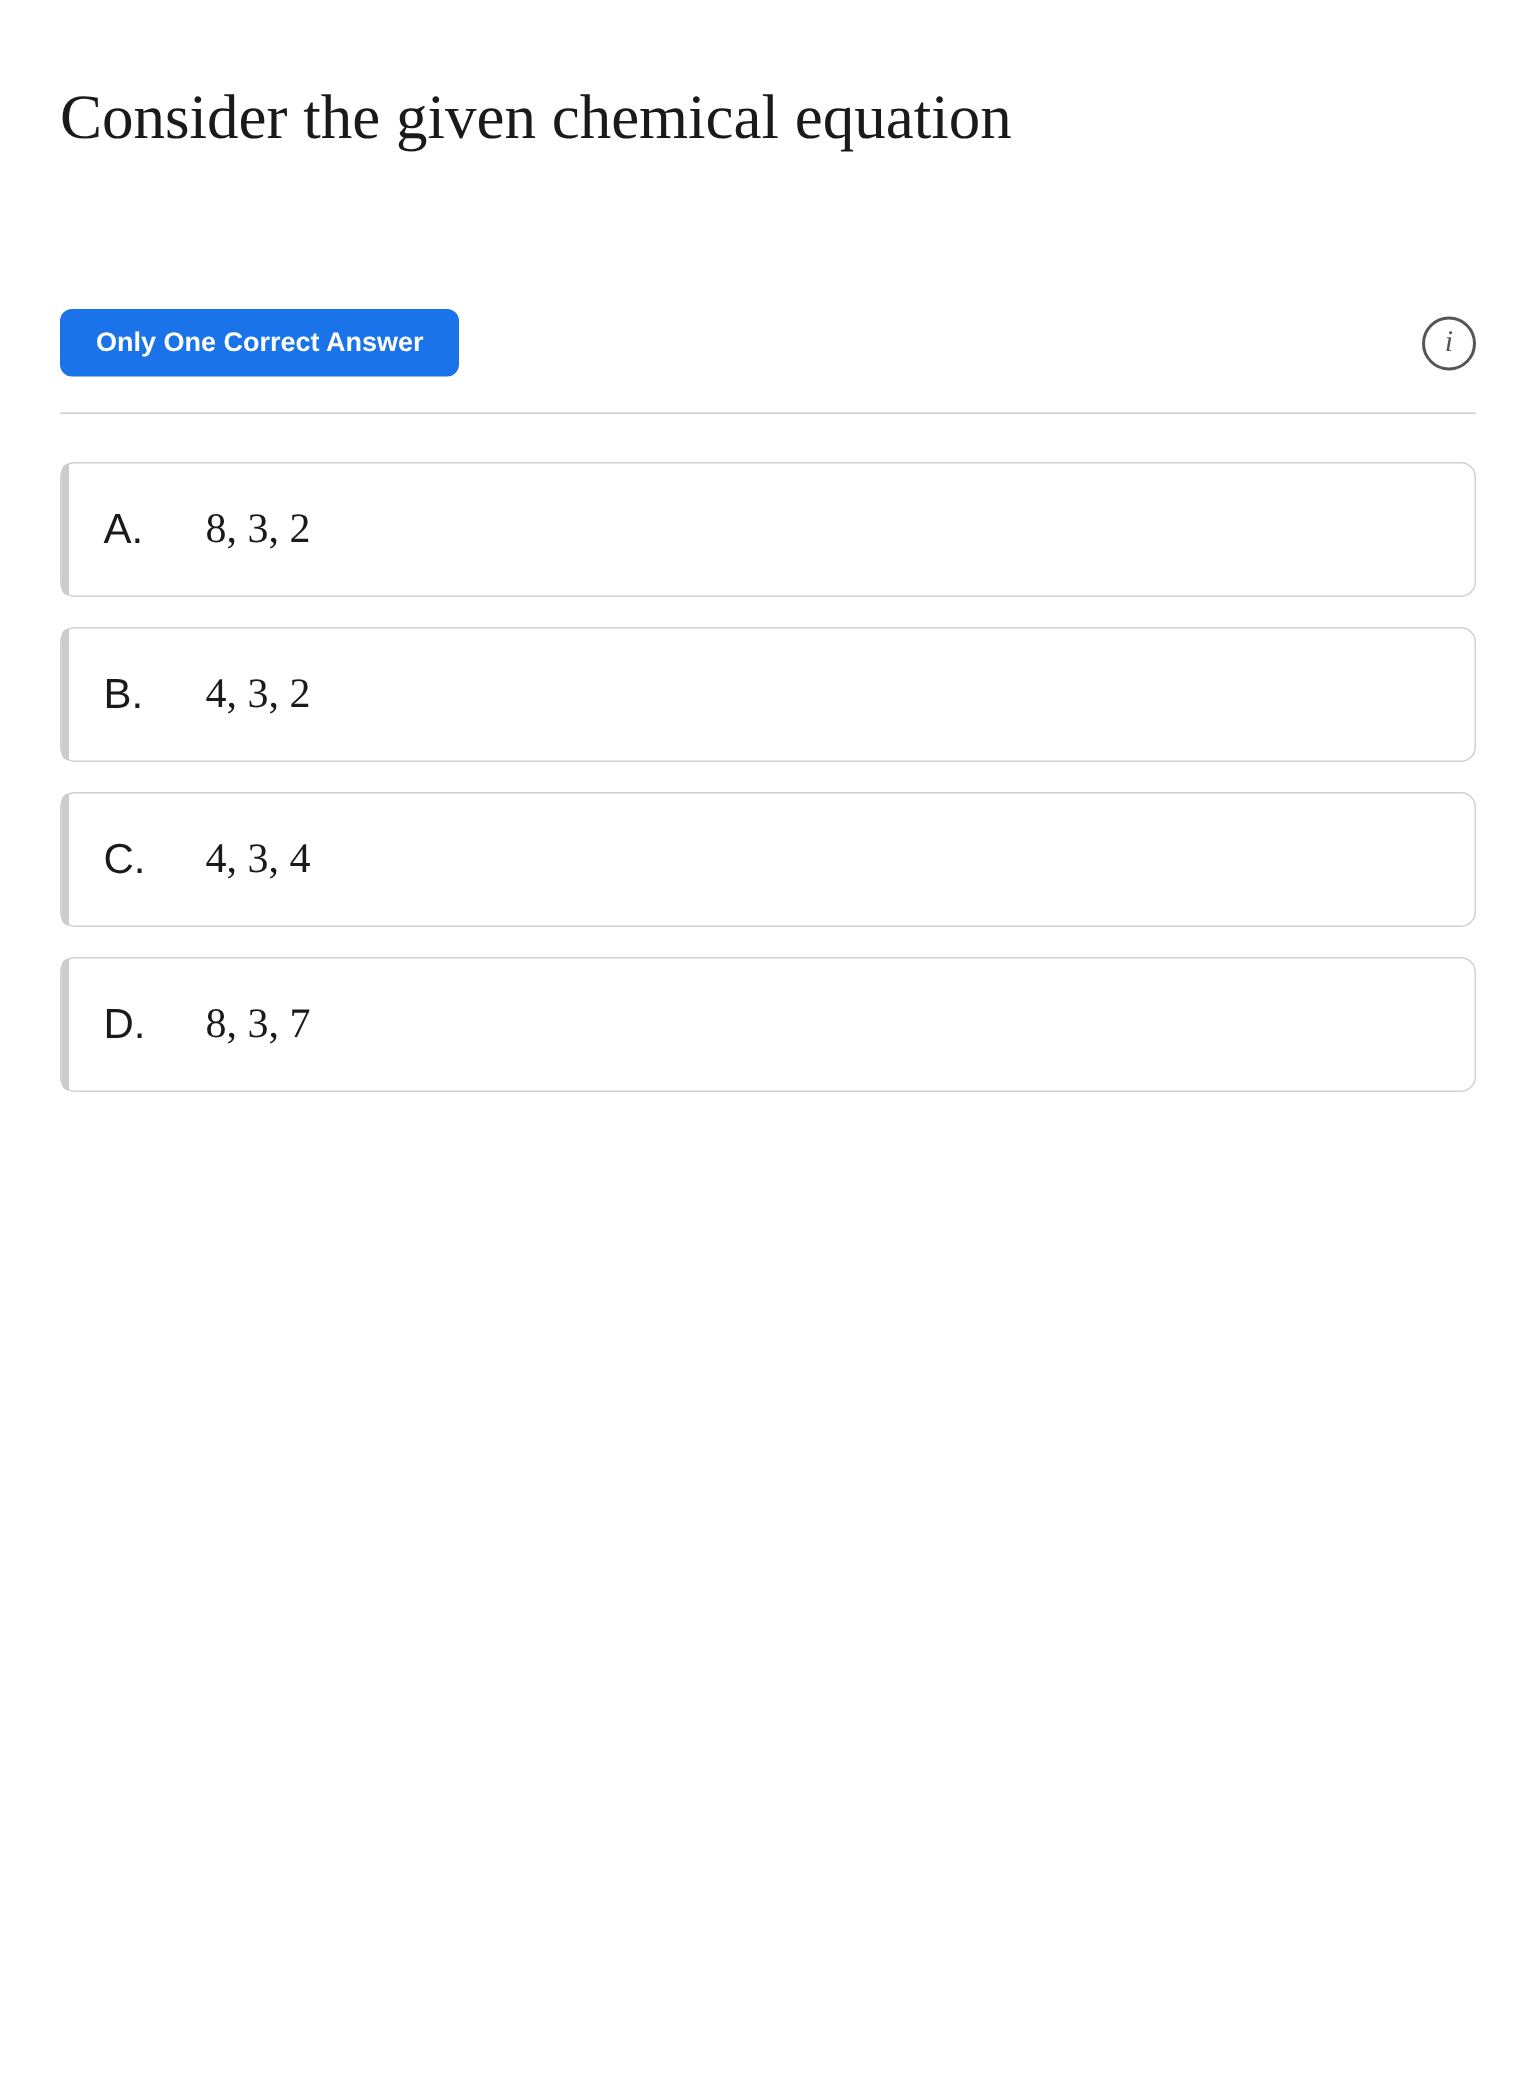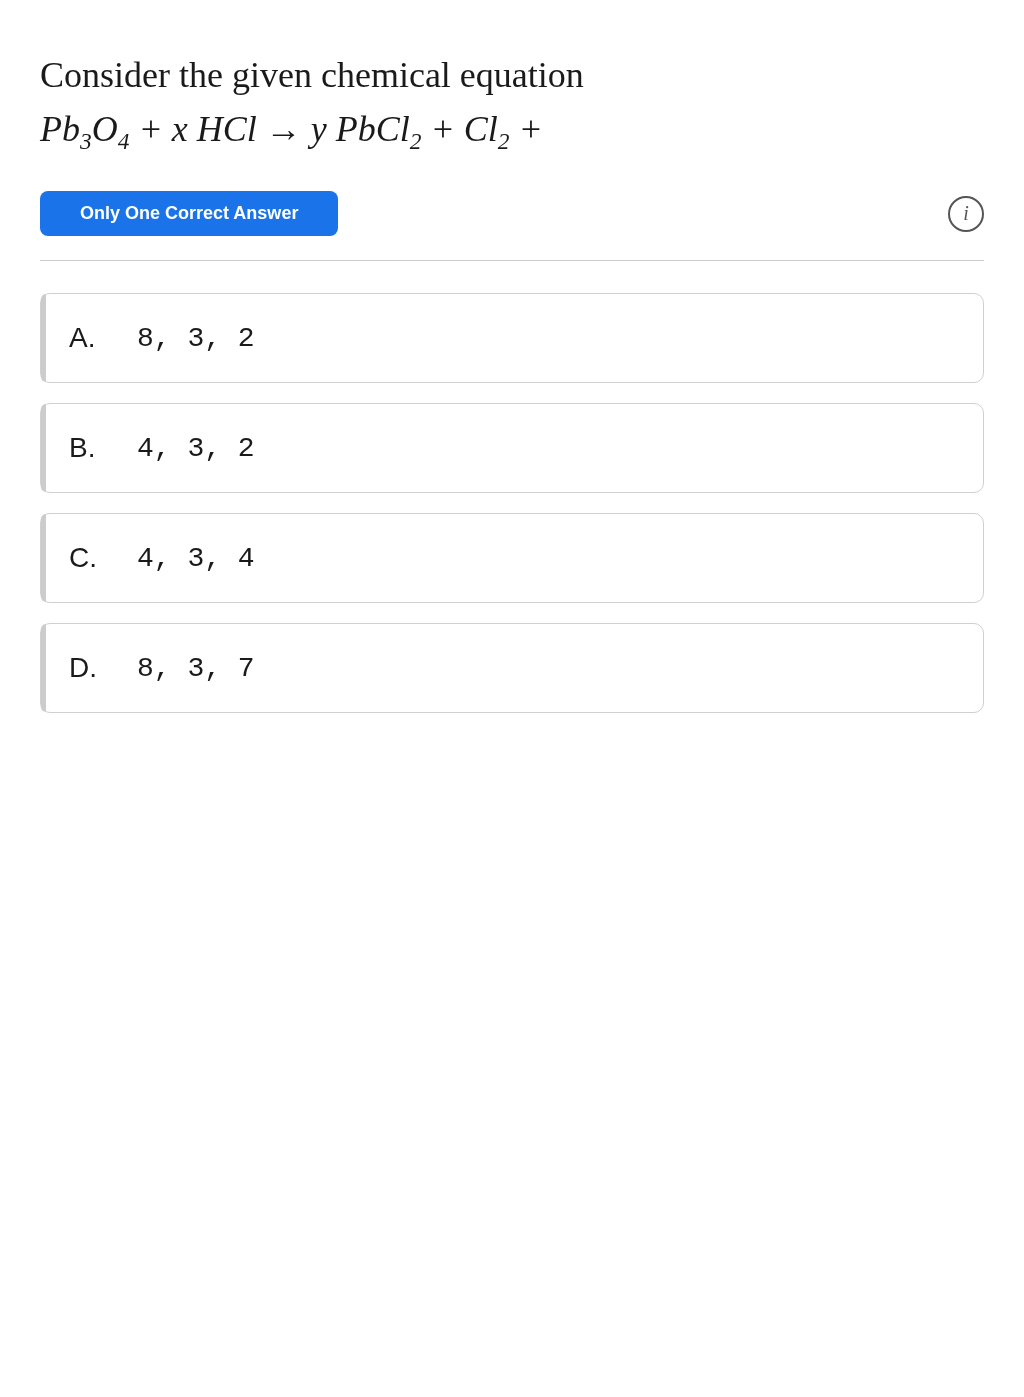--- a/index.html
+++ b/index.html
@@ -15,21 +15,21 @@
       min-height: 1397px;
       padding: 48px 40px;
       color: #1a1a1a;
     }
 
     .question-section {
       margin-bottom: 32px;
     }
 
     .question-text {
-      font-size: 36px;
+      font-size: 42px;
       line-height: 1.5;
       margin-bottom: 32px;
       font-family: 'Georgia', serif;
     }
 
     .math-italic {
       font-style: italic;
     }
 
     sub {
@@ -40,21 +40,21 @@
     .badge-row {
       display: flex;
       align-items: center;
       justify-content: space-between;
       margin-bottom: 24px;
     }
 
     .badge {
       background-color: #1a73e8;
       color: #ffffff;
-      padding: 12px 40px;
+      padding: 12px 24px;
       border-radius: 8px;
       font-size: 18px;
       font-weight: 600;
       font-family: Arial, sans-serif;
     }
 
     .info-icon {
       width: 36px;
       height: 36px;
       border-radius: 50%;
@@ -108,32 +108,30 @@
       font-weight: 500;
       margin-right: 32px;
       min-width: 36px;
       color: #1a1a1a;
       font-family: Arial, sans-serif;
     }
 
     .option-value {
       font-size: 28px;
       color: #1a1a1a;
-      font-family: Liberation Mono, monospace;
+      font-family: Liberation Serif, serif;
     }
   </style>
 </head>
 <body>
 
 <div class="question-section">
   <div class="question-text">
     <span>Consider the given chemical equation</span><br>
-    <span class="math-italic">
-      Pb<sub>3</sub>O<sub>4</sub> + <i>x</i> HCl → <i>y</i> PbCl<sub>2</sub> + Cl<sub>2</sub> +
-    </span><br>
+    <br>
   </div>
 
   <div class="badge-row">
     <div class="badge">
       <span>Only One Correct Answer</span>
     </div>
     <div class="info-icon">
       <span>i</span>
     </div>
   </div>

